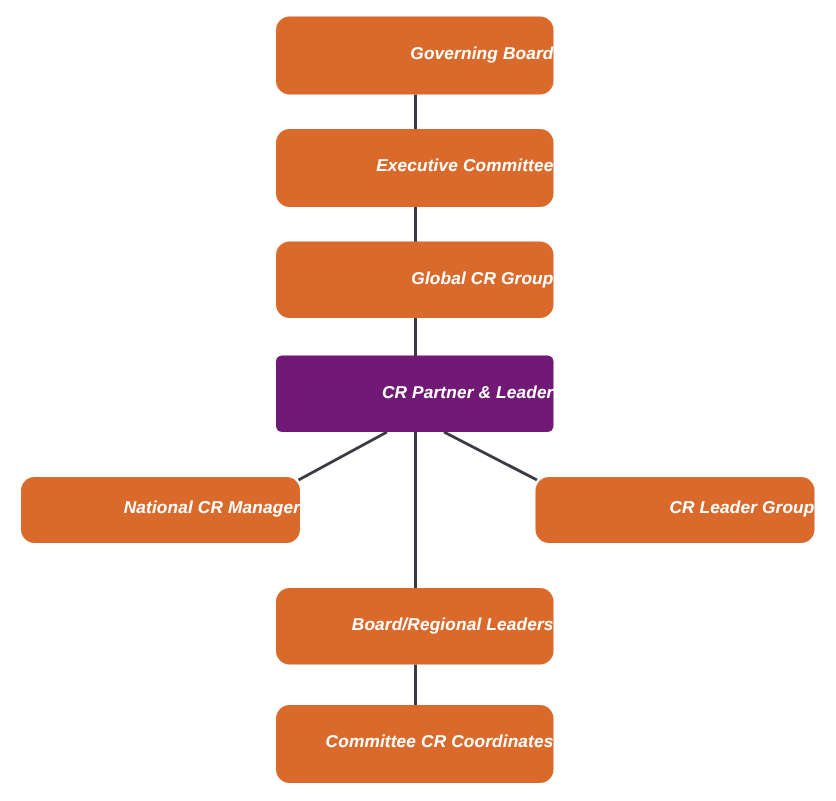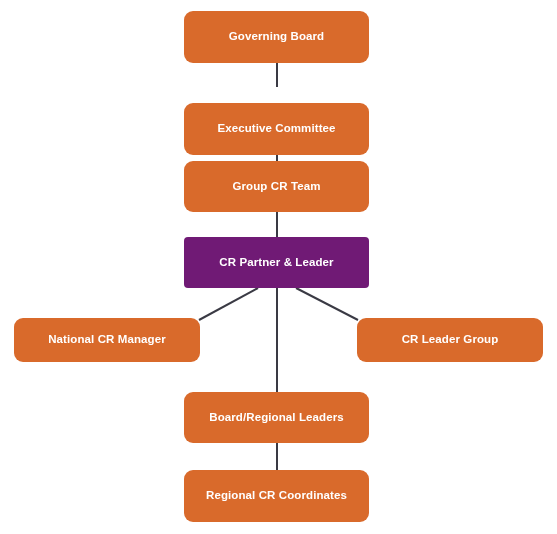--- a/index.html
+++ b/index.html
@@ -24,23 +24,24 @@
     width: 557px;
     height: 534px;
     pointer-events: none;
   }
   .node-box {
     position: absolute;
     background: #d96a2b;
     border-radius: 9px;
     display: flex;
     align-items: center;
-    justify-content: center;
+    justify-content: flex-end;
     box-sizing: border-box;
     z-index: 2;
+    font-style: italic;
   }
   .node-label {
     color: #ffffff;
     font-family: "Liberation Sans", sans-serif;
     font-size: 11.5px;
     font-weight: bold;
     letter-spacing: 0.1px;
     text-align: center;
     line-height: 1.2;
     white-space: nowrap;
@@ -56,35 +57,35 @@
       <line x1="277" y1="212" x2="277" y2="238" stroke="#3a3a44" stroke-width="2"></line>
       <line x1="258" y1="288" x2="199" y2="320" stroke="#3a3a44" stroke-width="2"></line>
       <line x1="296" y1="288" x2="358" y2="320" stroke="#3a3a44" stroke-width="2"></line>
       <line x1="277" y1="288" x2="277" y2="393" stroke="#3a3a44" stroke-width="2"></line>
       <line x1="277" y1="443" x2="277" y2="471" stroke="#3a3a44" stroke-width="2"></line>
     </svg>
   <div id="node-layer">
       <div class="node-box" style="left: 184px; top: 11px; width: 185px; height: 52px; background: rgb(217, 106, 43); border-radius: 9px;">
         <span class="node-label" style="color: rgb(255, 255, 255);">Governing Board</span>
       </div>
-      <div class="node-box" style="left: 184px; top: 103px; width: 185px; height: 52px; background: rgb(217, 106, 43); border-radius: 9px;">
+      <div class="node-box" style="left: 184px; top: 86px; width: 185px; height: 52px; background: rgb(217, 106, 43); border-radius: 9px;">
         <span class="node-label" style="color: rgb(255, 255, 255);">Executive Committee</span>
       </div>
       <div class="node-box" style="left: 184px; top: 161px; width: 185px; height: 51px; background: rgb(217, 106, 43); border-radius: 9px;">
-        <span class="node-label" style="color: rgb(255, 255, 255);">Group CR Team</span>
+        <span class="node-label" style="color: rgb(255, 255, 255);">Global CR Group</span>
       </div>
       <div class="node-box" style="left: 184px; top: 237px; width: 185px; height: 51px; background: #701a75; border-radius: 4px;">
         <span class="node-label" style="color: rgb(255, 255, 255);">CR Partner &amp; Leader</span>
       </div>
       <div class="node-box" style="left: 14px; top: 318px; width: 186px; height: 44px; background: rgb(217, 106, 43); border-radius: 9px;">
         <span class="node-label" style="color: rgb(255, 255, 255);">National CR Manager</span>
       </div>
       <div class="node-box" style="left: 357px; top: 318px; width: 186px; height: 44px; background: rgb(217, 106, 43); border-radius: 9px;">
         <span class="node-label" style="color: rgb(255, 255, 255);">CR Leader Group</span>
       </div>
       <div class="node-box" style="left: 184px; top: 392px; width: 185px; height: 51px; background: rgb(217, 106, 43); border-radius: 9px;">
         <span class="node-label" style="color: rgb(255, 255, 255);">Board/Regional Leaders</span>
       </div>
       <div class="node-box" style="left: 184px; top: 470px; width: 185px; height: 52px; background: rgb(217, 106, 43); border-radius: 9px;">
-        <span class="node-label" style="color: rgb(255, 255, 255);">Regional CR Coordinates</span>
+        <span class="node-label" style="color: rgb(255, 255, 255);">Committee CR Coordinates</span>
       </div>
     </div>
 </div>
 
 </body></html>

